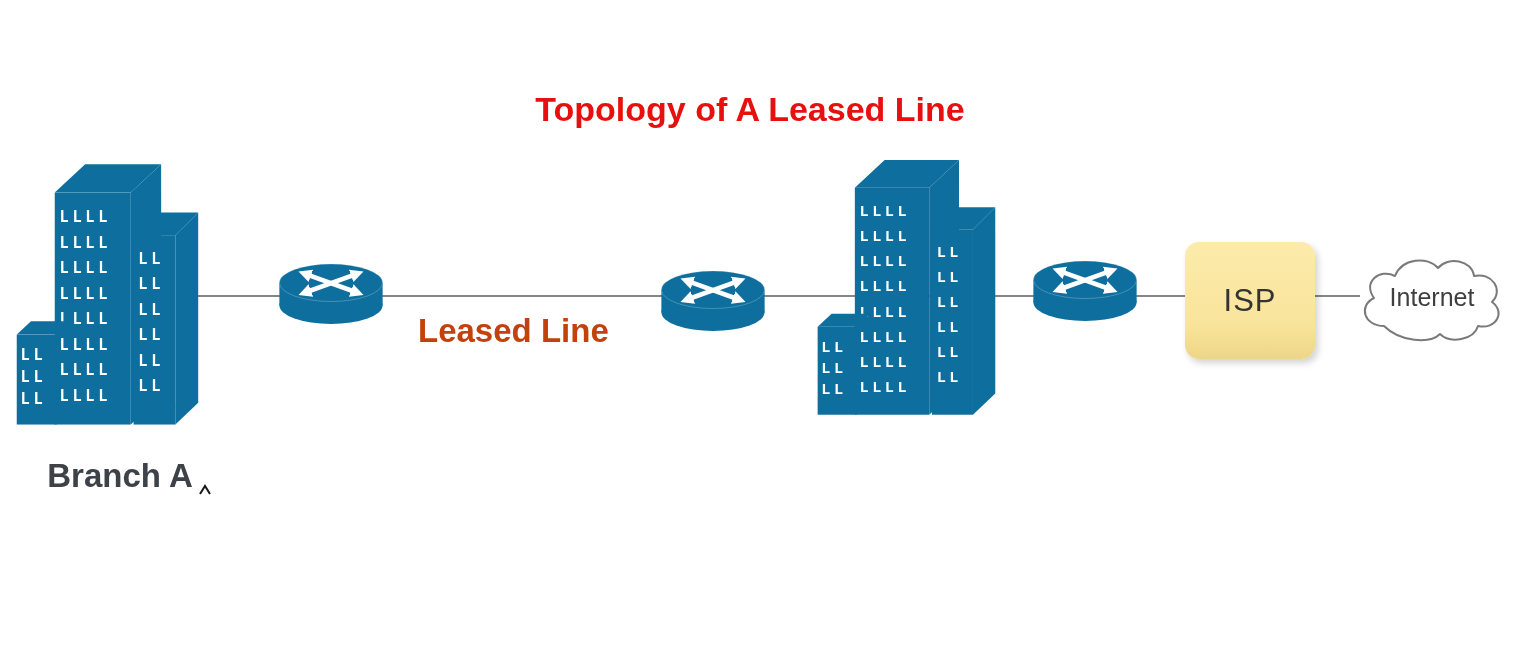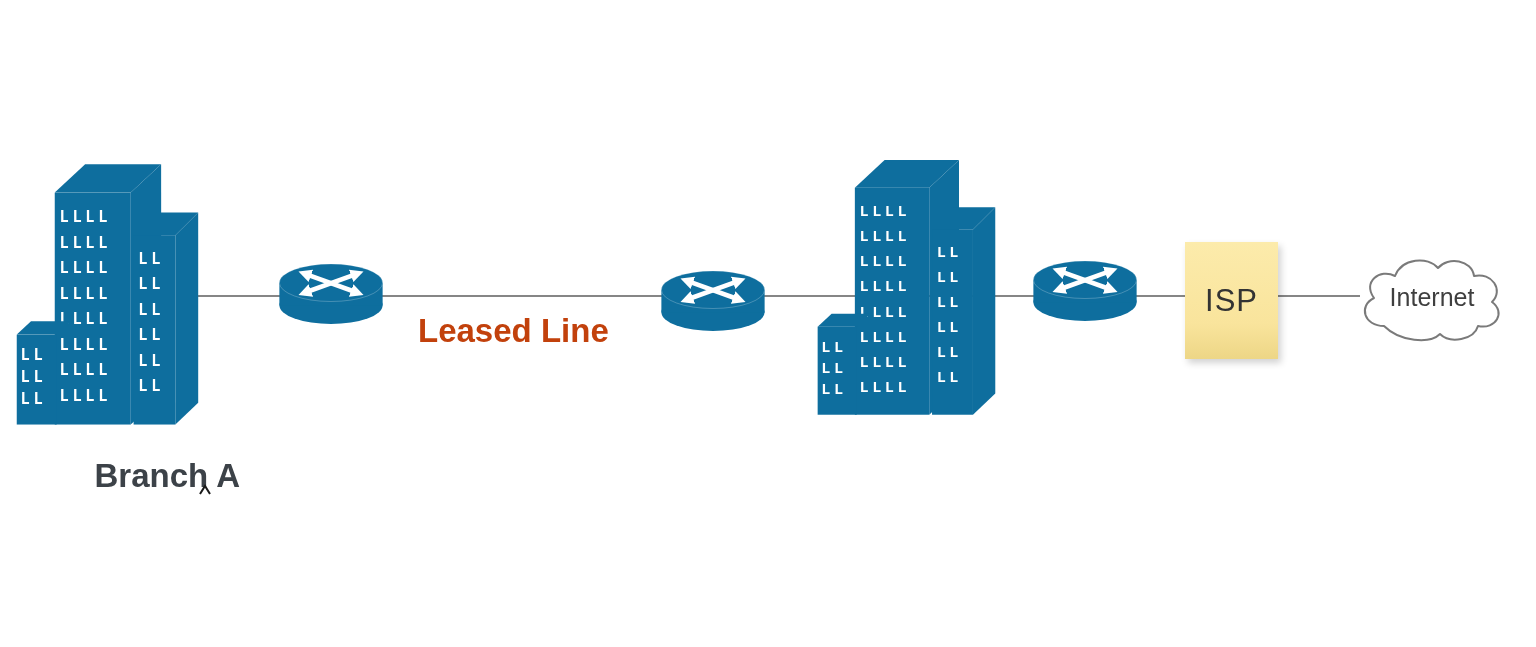--- a/index.html
+++ b/index.html
@@ -6,42 +6,43 @@
   body{font-family:"Liberation Sans",sans-serif;}
   .canvas{position:relative;width:1536px;height:647px;background:#ffffff;overflow:hidden;}
 
   .title{position:absolute;top:90px;left:750px;transform:translateX(-50%);
          font-size:34px;font-weight:bold;color:#E8100F;white-space:nowrap;}
 
   .hline{position:absolute;top:295px;left:196px;width:1164px;height:2px;background:#868686;}
 
   svg.icon{position:absolute;display:block;}
 
-  .node-label{position:absolute;text-align:right;font-weight:bold;font-size:33px;
+  .node-label{position:absolute;text-align:center;font-weight:bold;font-size:33px;
               color:#3C4248;line-height:1.45;white-space:nowrap;}
 
   .leased{position:absolute;top:312px;left:418px;font-size:33px;font-weight:bold;
           color:#c2410c;white-space:nowrap;}
 
-  .sticky{position:absolute;left:1185px;top:242px;width:93px;height:117px;
+  .sticky{position:absolute;left:1185px;top:242px;width:130px;height:117px;
           background:linear-gradient(180deg,#FCEBAB 0%,#F9E49C 70%,#EDD686 100%);
           box-shadow:3px 4px 7px rgba(0,0,0,0.18);
           display:flex;align-items:center;justify-content:center;
-          font-size:31px;color:#333333;letter-spacing:1px;box-sizing:border-box;}
+          font-size:31px;color:#333333;letter-spacing:1px;box-sizing:border-box;border-radius:14px;}
 
   .watermark{position:absolute;top:560px;left:795px;transform:translateX(-50%);
              font-size:32px;font-weight:bold;color:#E8100F;white-space:nowrap;}
 
   .cursor{position:absolute;left:198px;top:484px;}
 </style>
 </head>
 <body>
 
 <div class="canvas">
 
+  <div class="title">Topology of A Leased Line</div>
 
   <div class="hline"></div>
 
   <svg class="icon" style="left:12px;top:150px;width:190px;height:284px" viewBox="0 0 200 300" preserveAspectRatio="none" xmlns="http://www.w3.org/2000/svg">
     <g fill="#0E6E9E">
       <polygon points="77,15 157,15 125,45 45,45"></polygon>
       <polygon points="125,45 157,15 157,260 125,290"></polygon>
       <rect x="45" y="45" width="80" height="245"></rect>
       <polygon points="152,66 196,66 172,90 128,90"></polygon>
       <polygon points="172,90 196,66 196,267 172,290"></polygon>

